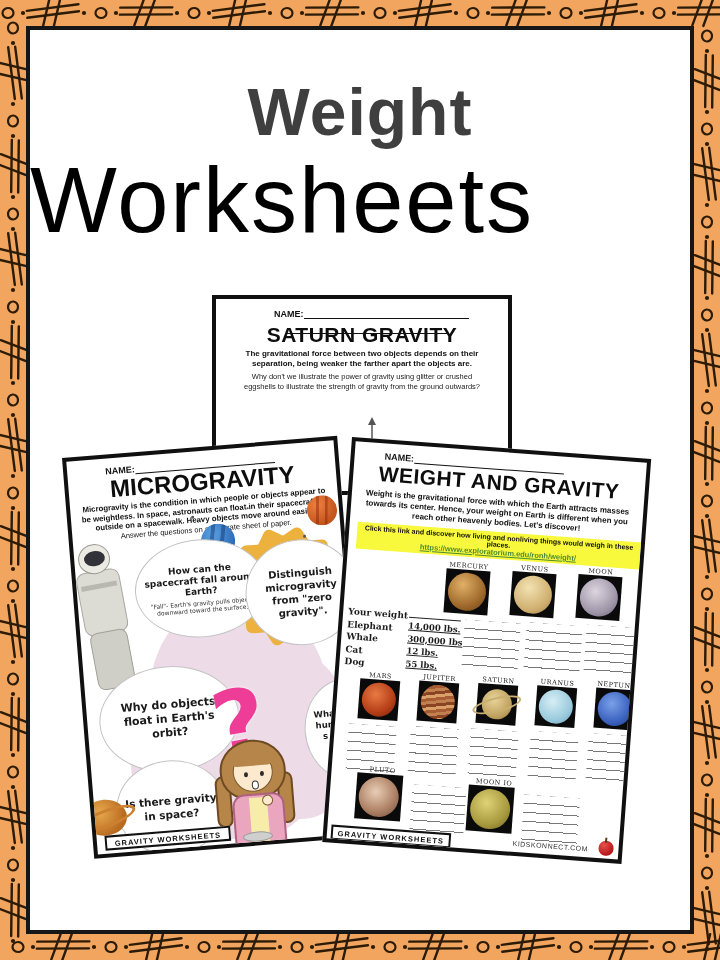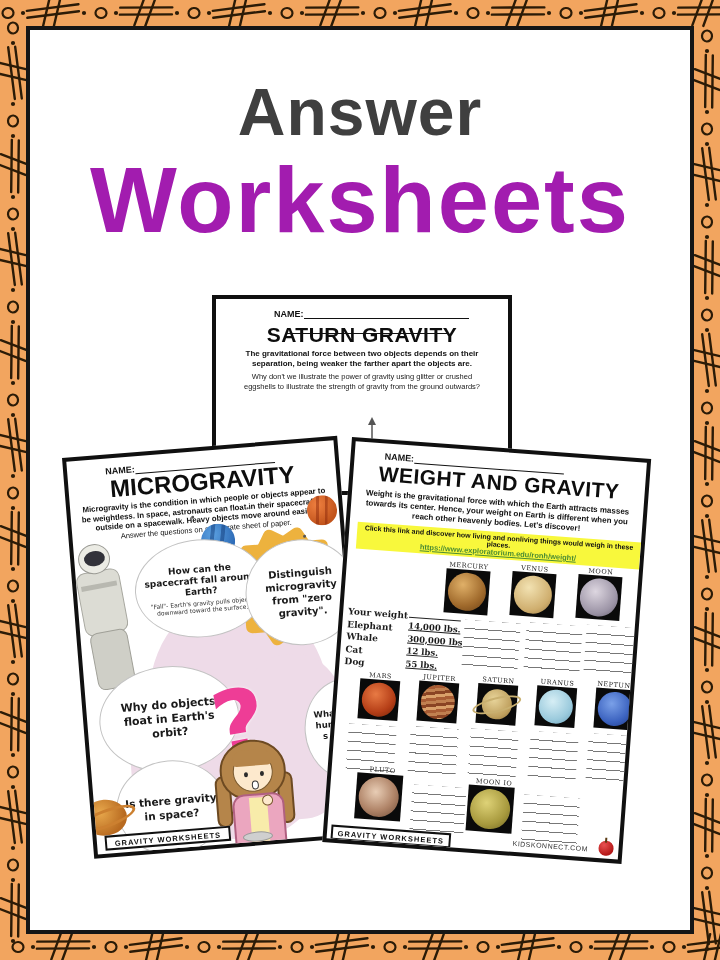--- a/index.html
+++ b/index.html
@@ -3,21 +3,21 @@
 <meta charset="utf-8">
 <style>
 *{margin:0;padding:0;box-sizing:border-box}
 html,body{width:720px;height:960px}
 body{position:relative;background:#f2a55f;font-family:"Liberation Sans",sans-serif;overflow:hidden}
 #border-pattern{position:absolute;left:0;top:0;z-index:0}
 .page{position:absolute;inset:26px;background:#fff;border:4px solid #161616;z-index:1;overflow:hidden}
 
 
 .title1{position:absolute;left:0;right:0;top:44px;text-align:center;font-size:66px;font-weight:600;color:#3f3f3f;letter-spacing:1px}
-.title2{position:absolute;left:0;right:0;top:118px;text-align:center;font-size:92px;font-weight:700;color:#a21caf;letter-spacing:2px}
+.title2{position:absolute;left:0;right:0;top:118px;text-align:left;font-size:92px;font-weight:400;color:#000000;letter-spacing:2px}
 
 
 .sheet{position:absolute;background:#fff;border:4px solid #101010;overflow:hidden}
 .s-visual{left:182px;top:265px;width:300px;height:200px;z-index:2}
 .s-micro{left:32px;top:428px;width:276px;height:402px;transform:rotate(-4.6deg);transform-origin:top left;z-index:3}
 .s-weight{left:322px;top:407px;width:300px;height:406px;transform:rotate(4.2deg);transform-origin:top left;z-index:4}
 
 .namerow{position:absolute;font-weight:bold;font-size:9px;color:#111;white-space:nowrap}
 .nline{display:inline-block;height:8px;border-bottom:1.5px solid #111;vertical-align:bottom}
 .sheet-title{position:absolute;left:0;right:0;text-align:center;font-weight:bold;color:#0d0d0d}
@@ -415,21 +415,21 @@
       <line x1="-26" y1="3" x2="26" y2="0" stroke="#2b1b07" stroke-width="2.4" stroke-linecap="round"></line>
       <line x1="-3" y1="-13" x2="-11" y2="13" stroke="#2b1b07" stroke-width="2.4" stroke-linecap="round"></line>
       <line x1="8" y1="-13" x2="0" y2="13" stroke="#2b1b07" stroke-width="2.4" stroke-linecap="round"></line>
     </g>
     <circle cx="13" cy="941" r="2.1" fill="#2b1b07"></circle>
     <circle cx="707" cy="949" r="2.1" fill="#2b1b07"></circle>
   </svg>
 
 <div class="page">
 
-  <div class="title1">Answer</div>
+  <div class="title1">Weight</div>
   <div class="title2">Worksheets</div>
 
   <div class="sheet s-visual">
     <div class="namerow" style="left:58px;top:10px">
       <span>NAME:</span><span class="nline" style="width:165px"></span>
     </div>
     <div class="sheet-title" style="top:24px;font-size:21px;letter-spacing:.5px">SATURN GRAVITY</div>
     <div class="v-rule"></div>
     <div class="ctr v-body">Why don't we illustrate the power of gravity using glitter or crushed eggshells to illustrate the strength of gravity from the ground outwards?</div>
     <div class="ctr v-bold">The gravitational force between two objects depends on their separation, being weaker the farther apart the objects are.</div>

